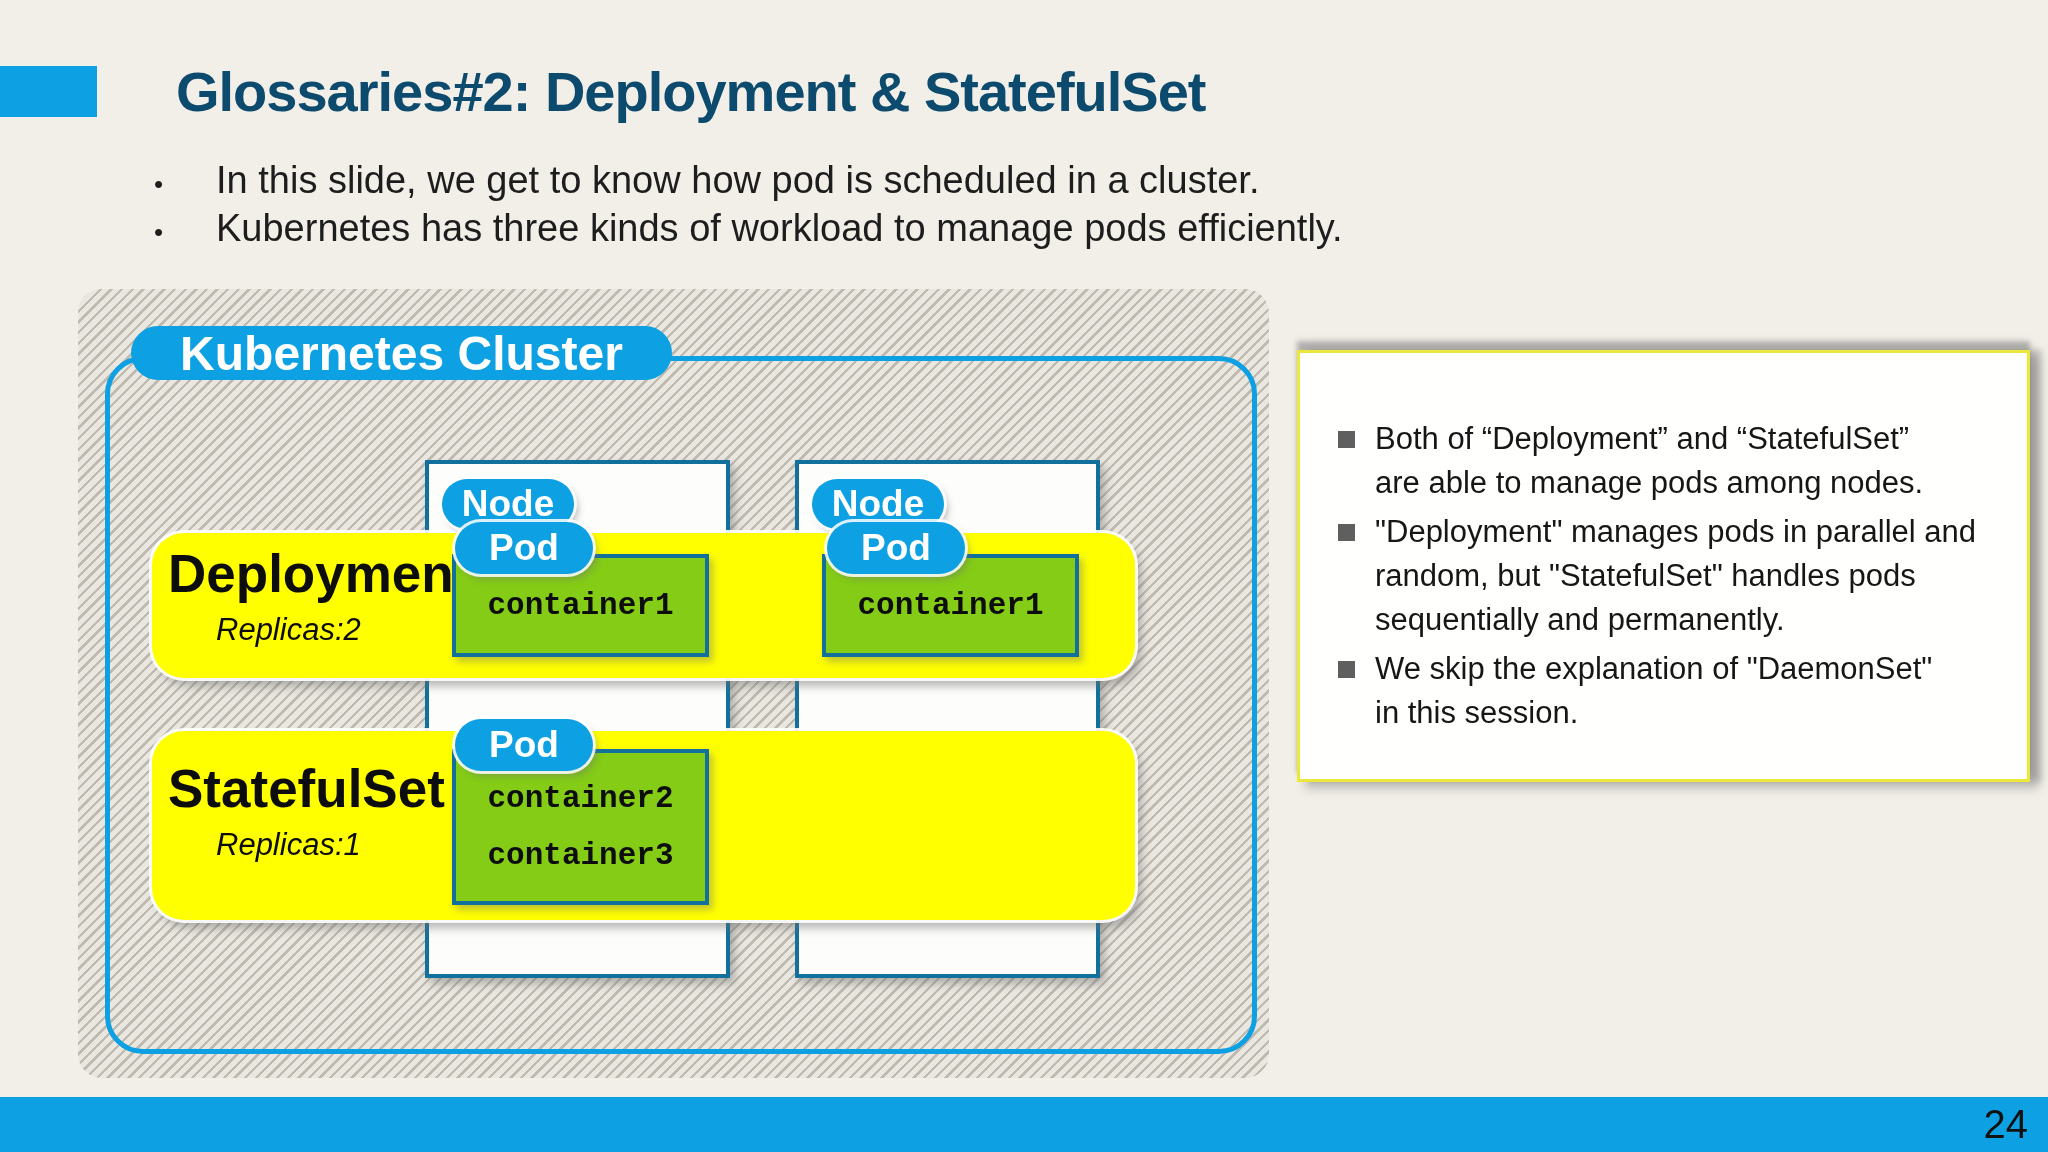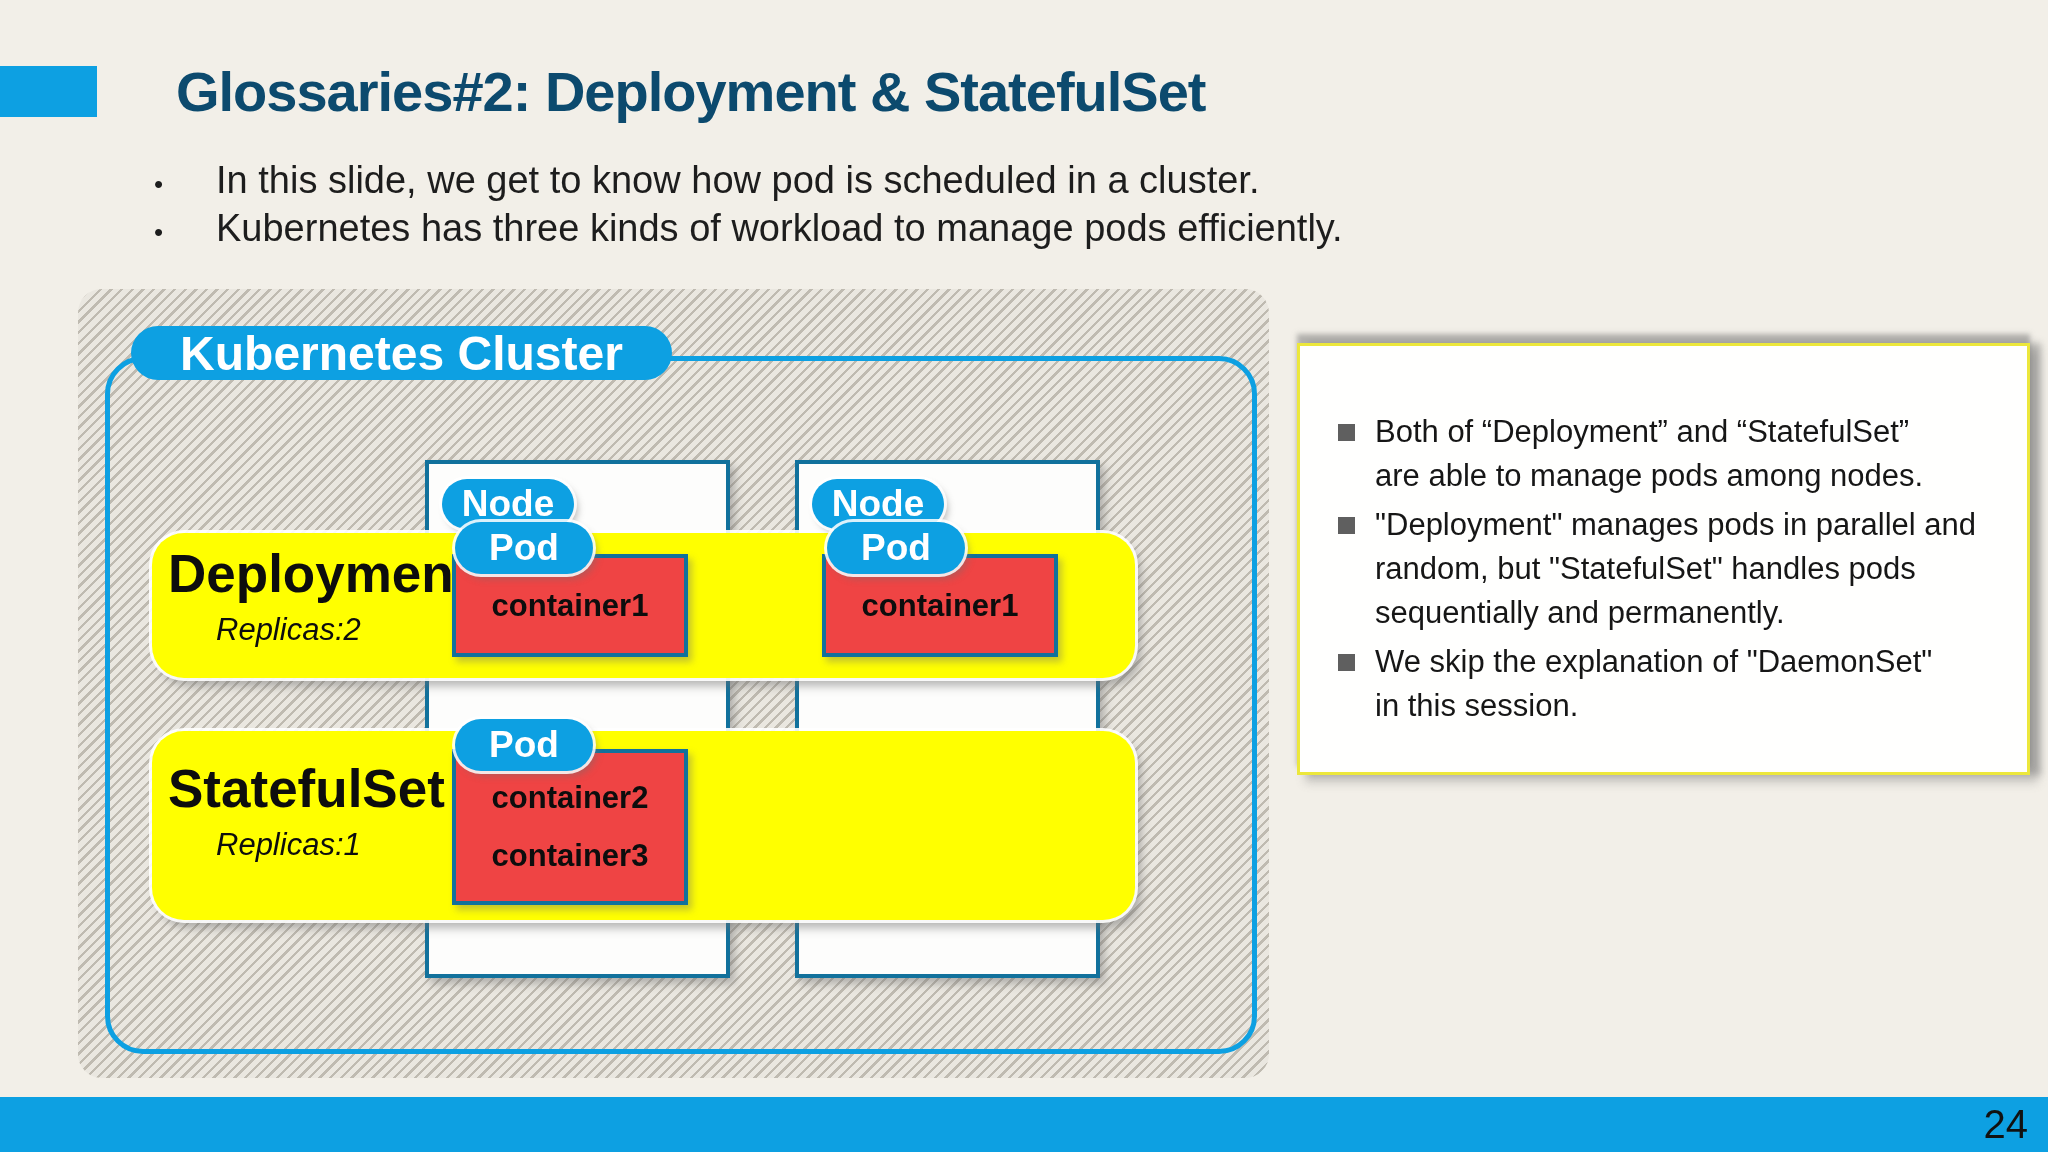--- a/index.html
+++ b/index.html
@@ -53,31 +53,31 @@
   .workload-label{position:absolute;left:168px;color:#0d0d0d;}
   .workload-label .name{font-size:53px;font-weight:700;line-height:46px;white-space:nowrap;}
   .workload-label .replicas{font-size:31px;font-style:italic;line-height:40px;margin-top:13px;white-space:nowrap;margin-left:48px;}
   .wl-deployment{top:551px;}
   .wl-statefulset{top:766px;}
   .pod-pill{width:138px;height:52px;border-radius:26px;font-size:37px;z-index:4;}
   .pod-pill.p1{left:455px;top:522px;}
   .pod-pill.p2{left:827px;top:522px;}
   .pod-pill.p3{left:455px;top:719px;}
   .container-box{
-    position:absolute;width:236px;background:#ef4444;border:4px solid #11719c;box-sizing:border-box;
+    position:absolute;width:257px;background:#84cc16;border:4px solid #11719c;box-sizing:border-box;
     display:flex;flex-direction:column;align-items:center;justify-content:center;row-gap:22px;
-    z-index:3;box-shadow:4px 5px 7px rgba(110,110,110,0.4);
+    z-index:3;box-shadow:4px 5px 7px rgba(110,110,110,0.4);font-family:Liberation Mono, monospace;
   }
   .container-box .cname{font-size:31px;font-weight:700;color:#0d0d0d;white-space:nowrap;}
   .cbox-1a{left:452px;top:554px;height:103px;}
   .cbox-1b{left:822px;top:554px;height:103px;}
   .cbox-2{left:452px;top:749px;height:156px;}
   
   .notes-panel{
-    position:absolute;left:1297px;top:343px;width:733px;height:432px;box-sizing:border-box;
+    position:absolute;left:1297px;top:350px;width:733px;height:432px;box-sizing:border-box;
     background:#fffffe;border:3px solid #ece73b;
     padding:64px 18px 0 38px;
     box-shadow:0 -9px 5px rgba(115,115,115,0.5), 11px 0 7px rgba(115,115,115,0.45), 8px 8px 9px rgba(115,115,115,0.3);
   }
   .note-bullet{display:flex;margin-bottom:5px;}
   .note-marker{flex:none;width:17px;height:17px;background:#5f5f5f;margin:14px 20px 0 0;}
   .note-lines{font-size:31px;line-height:44px;color:#161616;}
   .note-lines div{white-space:nowrap;}
   
   .bottom-bar{position:absolute;left:0;top:1097px;width:2048px;height:55px;background:#0da0e2;}

